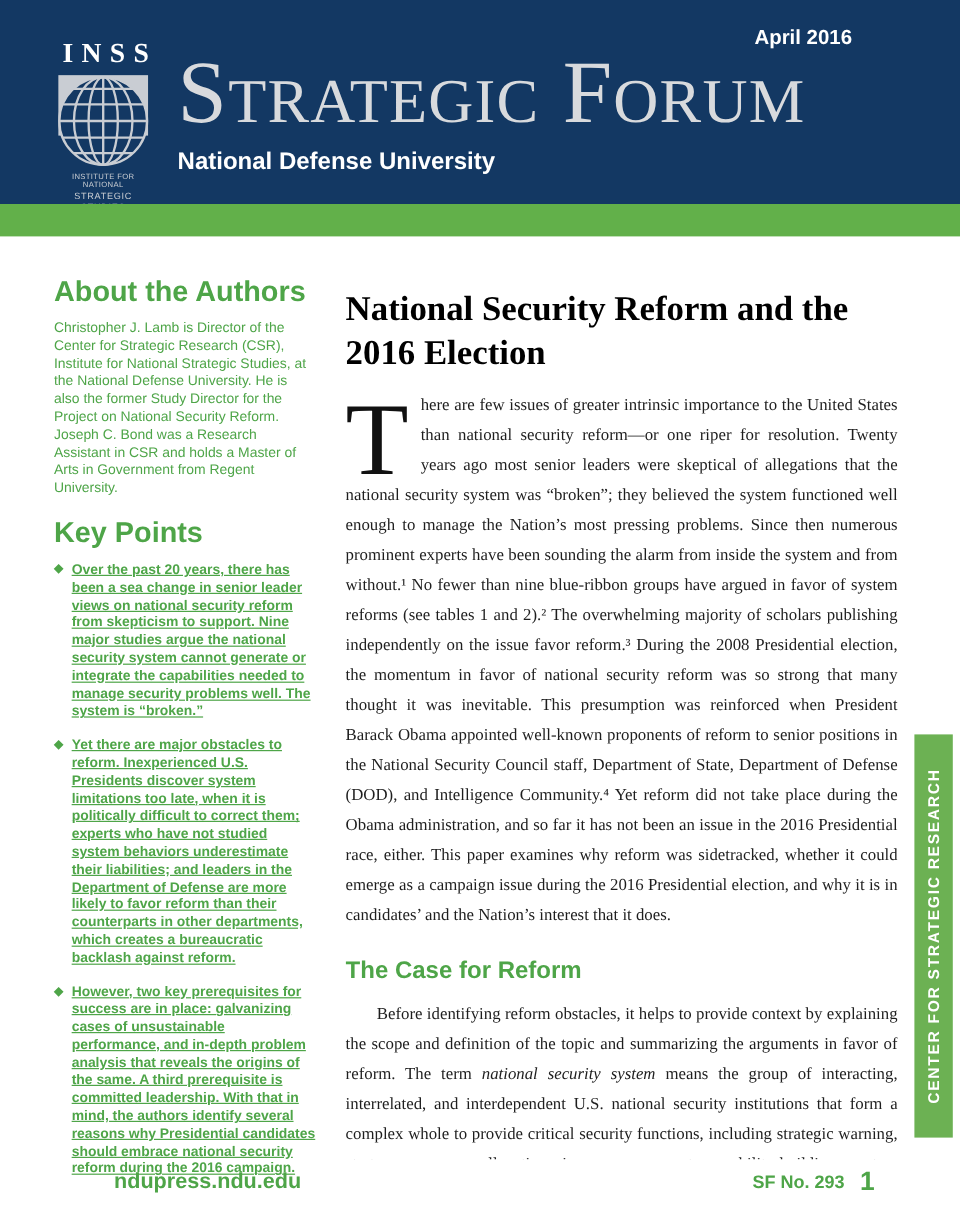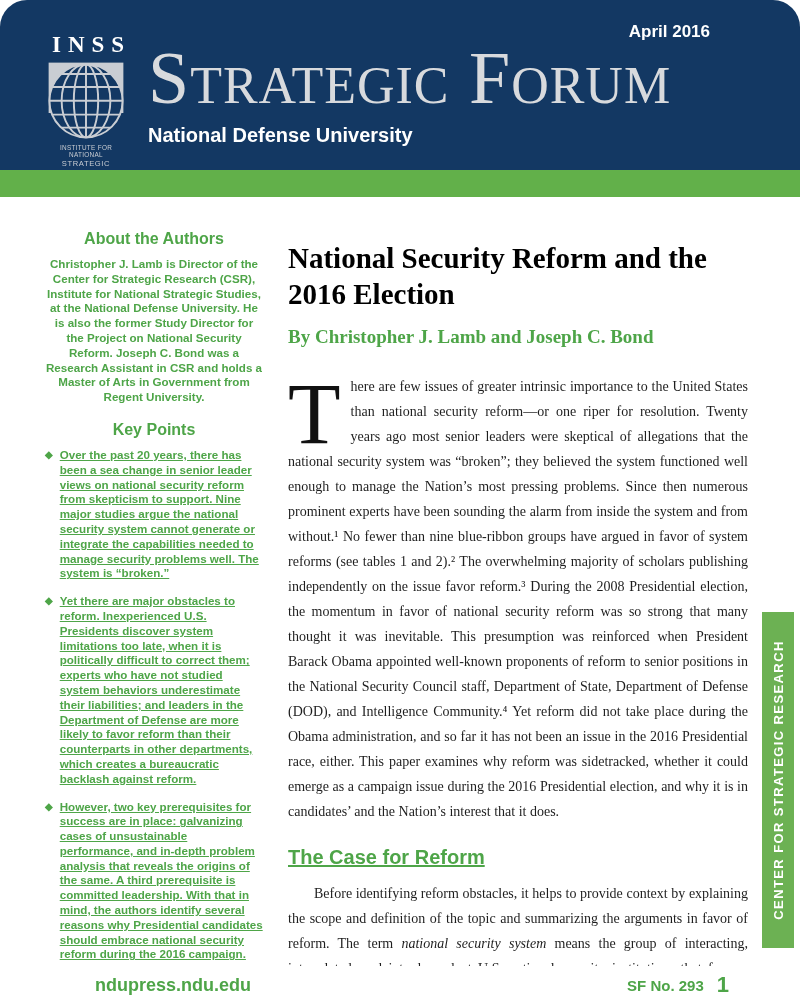--- a/index.html
+++ b/index.html
@@ -1,59 +1,59 @@
 <!DOCTYPE html>
 <html><head>
 <meta charset="utf-8">
 <style>
   html,body{margin:0;padding:0;background:#ffffff;}
   .page{position:relative;width:800px;height:1005px;background:#ffffff;overflow:hidden;
-        font-family:"Liberation Sans",sans-serif;border-radius:27px;}
+        font-family:"Liberation Sans",sans-serif;}
 
   
   .masthead{position:absolute;left:0;top:0;width:800px;height:170px;background:#133863;}
   .issue-date{position:absolute;top:22px;right:90px;color:#ffffff;font-weight:bold;
               font-size:17px;font-family:"Liberation Sans",sans-serif;}
   .logo{position:absolute;left:45px;top:32px;width:82px;text-align:center;}
   .logo-acronym{font-family:"Liberation Serif",serif;font-size:23px;color:#ffffff;
                 letter-spacing:7px;text-indent:7px;font-weight:bold;}
   .logo-globe{margin-top:3px;line-height:0;}
   .logo-org1{margin-top:5px;font-size:6.4px;color:#c9cdd3;letter-spacing:0.3px;}
   .logo-org2{margin-top:1px;font-size:7.6px;color:#c9cdd3;letter-spacing:0.6px;}
   .masthead-text{position:absolute;left:148px;top:38px;}
   .masthead-title{font-family:"Liberation Serif",serif;font-variant:small-caps;
                   font-size:74px;line-height:80px;color:#d8dadd;letter-spacing:1px;white-space:nowrap;}
   .masthead-subtitle{margin-top:6px;color:#ffffff;font-weight:bold;font-size:20px;
                      font-family:"Liberation Sans",sans-serif;}
   .green-band{position:absolute;left:0;top:170px;width:800px;height:27px;background:#62b04a;}
 
   
   .sidebar{position:absolute;left:45px;top:230px;width:218px;}
-  .green-head{color:#4ea548;font-size:16px;font-weight:bold;margin:0 0 9px 0;
-              font-family:"Liberation Sans",sans-serif;text-align:center;}
+  .green-head{color:#4ea548;font-size:24px;font-weight:bold;margin:0 0 9px 0;
+              font-family:"Liberation Sans",sans-serif;}
   .green-head.kp{margin-top:16px;}
-  .side-text{color:#4ea548;font-weight:bold;font-size:11.6px;line-height:14.8px;margin:0;text-align:center;}
+  .side-text{color:#4ea548;font-weight:normal;font-size:11.6px;line-height:14.8px;margin:0;}
   .kp-list{list-style:none;margin:0;padding:0;}
   .kp-item{display:flex;gap:7px;margin-bottom:13px;color:#4ea548;font-weight:bold;
            font-size:11.6px;line-height:14.8px;}
   .kp-bullet{flex:0 0 auto;font-size:10px;line-height:14.8px;}
   .kp-text{flex:1 1 auto;text-decoration:underline;}
 
   
   .main{position:absolute;left:288px;top:240px;width:460px;height:726px;overflow:hidden;}
   .title{margin:0 0 14px 0;color:#000000;font-family:"Liberation Serif",serif;
          font-weight:bold;font-size:29px;line-height:36px;}
   .byline{margin:0 0 26px 0;color:#4ea548;font-family:"Liberation Serif",serif;
           font-weight:bold;font-size:19px;}
   .body-para{margin:0;color:#1e1e1e;font-family:"Liberation Serif",serif;
              font-size:14px;line-height:25px;text-align:justify;}
   .dropcap{float:left;font-family:"Liberation Serif",serif;font-size:86px;line-height:68px;
            padding:6px 10px 0 0;color:#111111;}
   .section-head{margin:22px 0 12px 0;color:#4ea548;font-size:20px;font-weight:bold;
-                font-family:"Liberation Sans",sans-serif;text-decoration:underline;}
+                font-family:"Liberation Sans",sans-serif;}
   .indent{text-indent:26px;}
 
   
   .side-tab{position:absolute;left:762px;top:612px;width:32px;height:336px;background:#6cb153;}
   .side-tab-label{position:absolute;left:50%;top:50%;
                   transform:translate(-50%,-50%) rotate(-90deg);
                   color:#ffffff;font-weight:bold;font-size:13px;letter-spacing:1.4px;
                   white-space:nowrap;font-family:"Liberation Sans",sans-serif;}
 
   
@@ -127,21 +127,20 @@
       </li>
       <li class="kp-item">
         <span class="kp-bullet">◆</span>
         <span class="kp-text">However, two key prerequisites for success are in place: galvanizing cases of unsustainable performance, and in-depth problem analysis that reveals the origins of the same. A third prerequisite is committed leadership. With that in mind, the authors identify several reasons why Presidential candidates should embrace national security reform during the 2016 campaign.</span>
       </li>
     </ul>
   </aside>
 
   <main class="main">
     <h1 class="title">National Security Reform and the 2016 Election</h1>
-    <div class="byline">By Christopher J. Lamb and Joseph C. Bond</div>
 
     <p class="body-para"><span class="dropcap">T</span><span>here are few issues of greater intrinsic importance to the United States than national security reform—or one riper for resolution. Twenty years ago most senior leaders were skeptical of allegations that the national security system was “broken”; they believed the system functioned well enough to manage the Nation’s most pressing problems. Since then numerous prominent experts have been sounding the alarm from inside the system and from without.¹ No fewer than nine blue-ribbon groups have argued in favor of system reforms (see tables 1 and 2).² The overwhelming majority of scholars publishing independently on the issue favor reform.³ During the 2008 Presidential election, the momentum in favor of national security reform was so strong that many thought it was inevitable. This presumption was reinforced when President Barack Obama appointed well-known proponents of reform to senior positions in the National Security Council staff, Department of State, Department of Defense (DOD), and Intelligence Community.⁴ Yet reform did not take place during the Obama administration, and so far it has not been an issue in the 2016 Presidential race, either. This paper examines why reform was sidetracked, whether it could emerge as a campaign issue during the 2016 Presidential election, and why it is in candidates’ and the Nation’s interest that it does.</span></p>
 
     <h2 class="section-head">The Case for Reform</h2>
 
     <p class="body-para indent"><span>Before identifying reform obstacles, it helps to provide context by explaining the scope and definition of the topic and summarizing the arguments in favor of reform. The term </span><em>national security system</em><span> means the group of interacting, interrelated, and interdependent U.S. national security institutions that form a complex whole to provide critical security functions, including strategic warning, strategy, resource allocation, issue management, capability-building, system management, and performance oversight from the President and Congress down to personnel</span></p>
   </main>
 
   <div class="side-tab">
     <span class="side-tab-label">CENTER FOR STRATEGIC RESEARCH</span>

